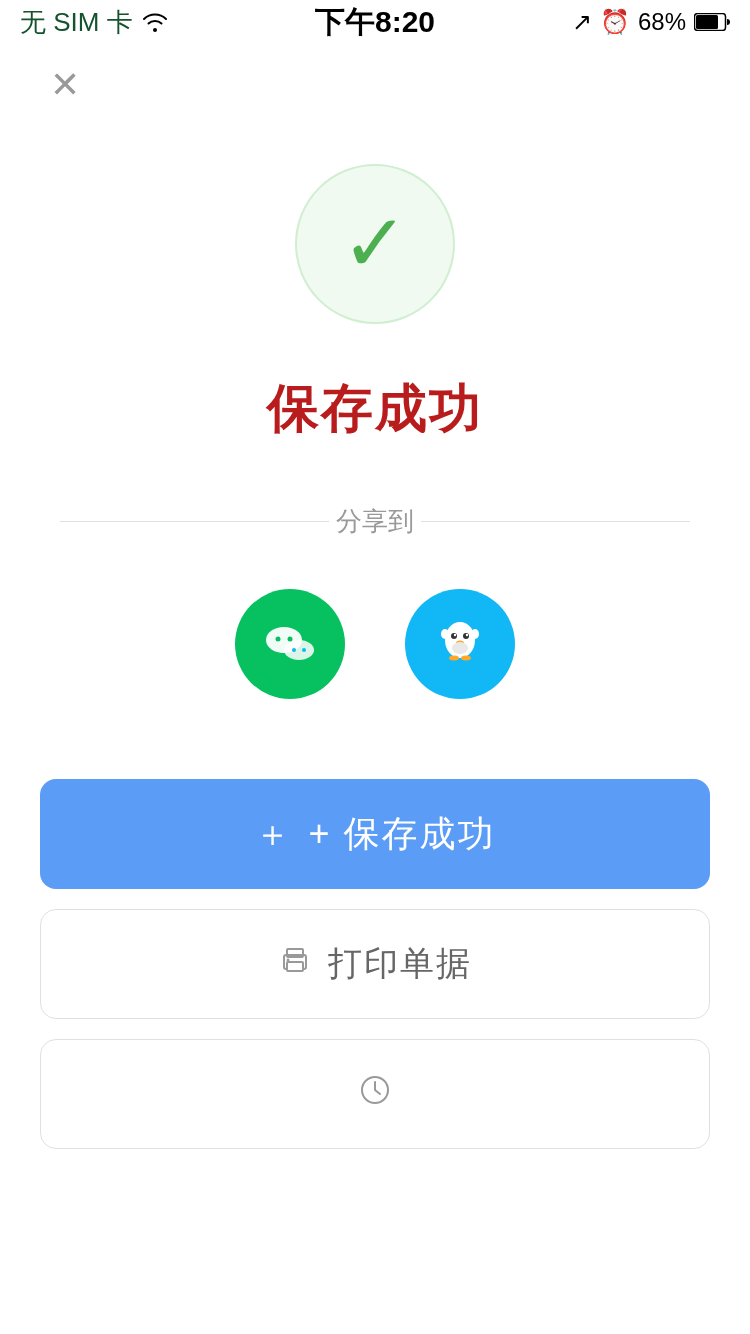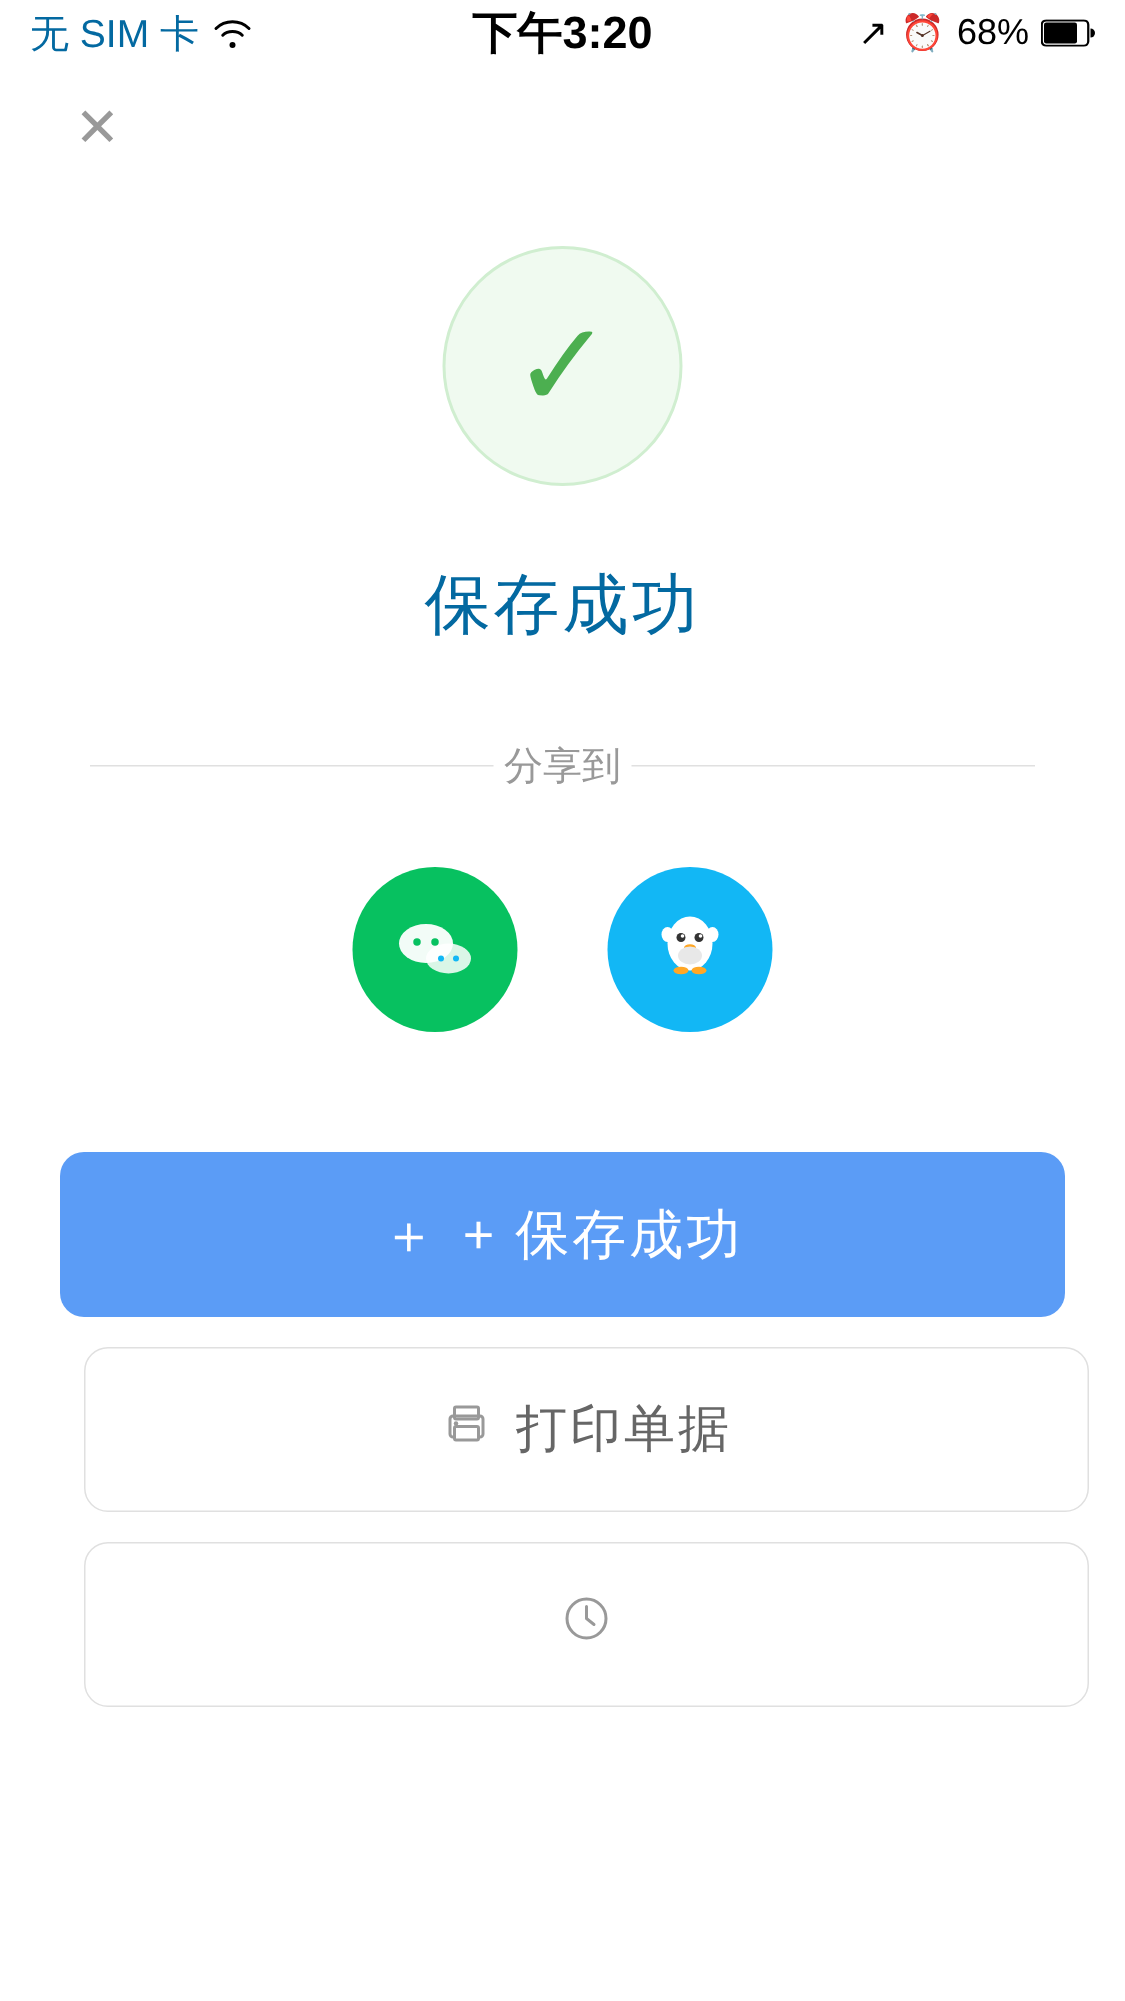--- a/index.html
+++ b/index.html
@@ -26,21 +26,21 @@
       height: 44px;
       background: #ffffff;
     }
 
     .status-left {
       display: flex;
       align-items: center;
       gap: 8px;
       font-size: 26px;
       font-weight: 500;
-      color: #0369a1;
+      color: #14532d;
     }
 
     .wifi-icon {
       display: inline-block;
       width: 28px;
       height: 20px;
     }
 
     .status-center {
       font-size: 30px;
@@ -101,23 +101,23 @@
     }
 
     .checkmark {
       font-size: 80px;
       color: #4CAF50;
       line-height: 1;
     }
 
     
     .success-title {
-      font-size: 44px;
-      font-weight: 400;
-      color: #0369a1;
+      font-size: 52px;
+      font-weight: 700;
+      color: #b91c1c;
       margin-bottom: 60px;
       letter-spacing: 2px;
     }
 
     
     .share-divider {
       width: 100%;
       display: flex;
       align-items: center;
       padding: 0 60px;
@@ -194,21 +194,20 @@
       border: 1px solid #e0e0e0;
       border-radius: 16px;
       display: flex;
       align-items: center;
       justify-content: center;
       gap: 16px;
       cursor: pointer;
       font-size: 34px;
       color: #666;
       letter-spacing: 2px;
-      margin-left: 16px;
     }
 
     .btn-icon {
       font-size: 36px;
     }
 
     
     .wechat-logo {
       width: 65px;
       height: 65px;
@@ -225,21 +224,21 @@
 
 <div class="status-bar">
   <div class="status-left">
     <span>无 SIM 卡</span>
     <svg class="wifi-icon" viewBox="0 0 28 20" fill="none" xmlns="http://www.w3.org/2000/svg">
       <path d="M14 16a2 2 0 1 1 0 4 2 2 0 0 1 0-4z" fill="#000"></path>
       <path d="M7.5 11.5C9.1 9.9 11.4 9 14 9s4.9.9 6.5 2.5" stroke="#000" stroke-width="2" fill="none" stroke-linecap="round"></path>
       <path d="M3 7C5.8 4.2 9.7 2.5 14 2.5S22.2 4.2 25 7" stroke="#000" stroke-width="2" fill="none" stroke-linecap="round"></path>
     </svg>
   </div>
-  <div class="status-center">下午3:20</div>
+  <div class="status-center">下午8:20</div>
   <div class="status-right">
     <span>↗</span>
     <span>⏰</span>
     <span>68%</span>
     <svg width="36" height="18" viewBox="0 0 36 18">
       <rect x="0.5" y="0.5" width="31" height="17" rx="3" stroke="#000" stroke-width="1.5" fill="none"></rect>
       <rect x="2" y="2" width="22" height="14" rx="1.5" fill="#000"></rect>
       <path d="M33 6v6a3 3 0 0 0 0-6z" fill="#000"></path>
     </svg>
   </div>

